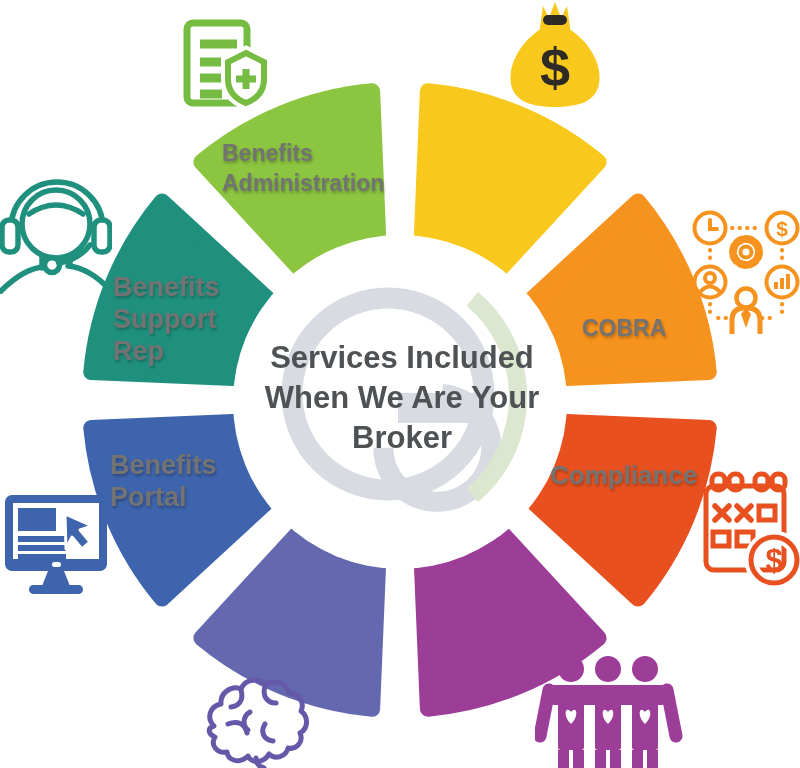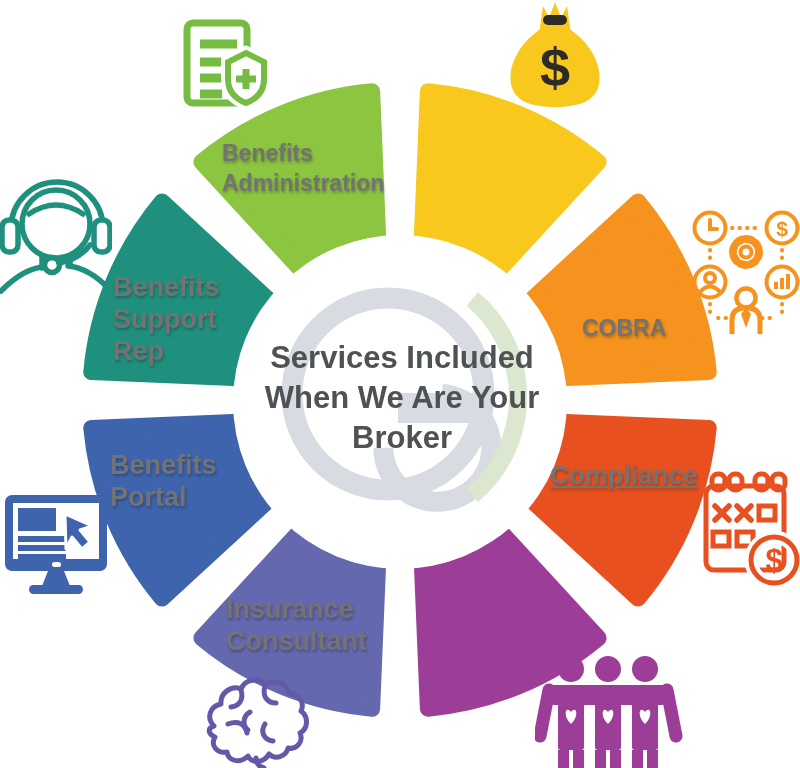--- a/index.html
+++ b/index.html
@@ -6,21 +6,21 @@
   .stage{position:relative;width:800px;height:768px;background:#fff;overflow:hidden;
          font-family:"Liberation Sans", sans-serif;}
   .stage svg{display:block;}
   .abs{position:absolute;}
   .wheel-svg{position:absolute;left:0;top:0;}
   .seg-label{position:absolute;color:#737373;font-weight:bold;white-space:pre-line;
              text-shadow:1px 2px 3px rgba(0,0,0,0.28);pointer-events:none;}
   #lbl-benefits-administration{left:222px;top:138px;font-size:23px;line-height:30px;}
   #lbl-claims{left:437px;top:150px;font-size:30px;line-height:34px;}
   #lbl-cobra{left:582px;top:283px;font-size:23px;line-height:32px;margin-top:29px;}
-  #lbl-compliance{left:550px;top:459px;font-size:26px;line-height:32px;text-decoration:underline;}
+  #lbl-compliance{left:550px;top:459px;font-size:26px;line-height:32px;}
   #lbl-employee-wellness{left:430px;top:591px;font-size:27px;line-height:33px;}
   #lbl-insurance-consultant{left:226px;top:593px;font-size:27px;line-height:32px;}
   #lbl-benefits-portal{left:110px;top:449px;font-size:27px;line-height:32px;}
   #lbl-benefits-support-rep{left:113px;top:271px;font-size:27px;line-height:32px;}
   .center-heading{position:absolute;left:226px;top:338px;width:352px;text-align:center;
                   font-size:31px;line-height:40px;font-weight:bold;color:#4F5254;
                   white-space:pre-line;}
   #icon-doc-shield{left:180px;top:15px;}
   #icon-money-bag{left:505px;top:0px;}
   #icon-network{left:690px;top:192px;}
@@ -58,22 +58,20 @@
       <path d="M 84.3 -95.1 A 128 128 0 0 1 84.3 101.1" fill="none" stroke-width="18" stroke="#DBE7CE"></path>
     </g>
   </svg>
 
   <div class="center-heading">Services Included
 When We Are Your
 Broker</div>
 
   <div class="seg-label" id="lbl-cobra">COBRA</div>
   <div class="seg-label" id="lbl-compliance">Compliance</div>
-  <div class="seg-label" id="lbl-insurance-consultant">Insurance
-Consultant</div>
   <div class="seg-label" id="lbl-benefits-portal">Benefits
 Portal</div>
   <div class="seg-label" id="lbl-benefits-support-rep">Benefits
 Support
 Rep</div>
   <div class="seg-label" id="lbl-benefits-administration">Benefits
 Administration</div>
 
   <svg class="abs" id="icon-doc-shield" width="100" height="100" viewBox="0 0 100 100" color="#76BC43">
     <g fill="none" stroke="currentColor" stroke-width="7">

